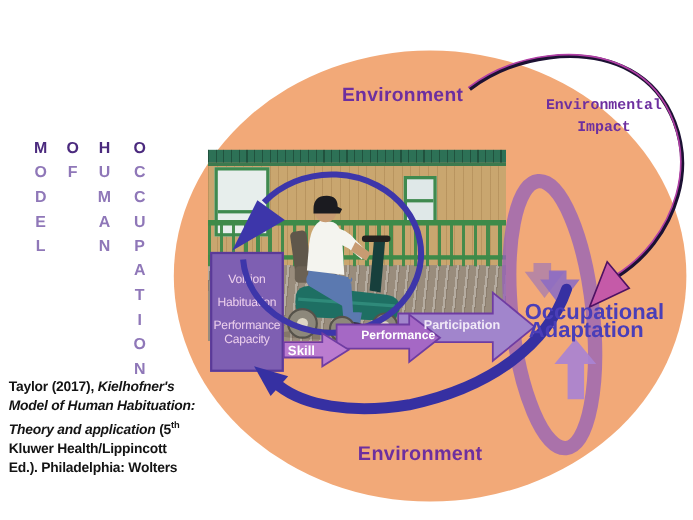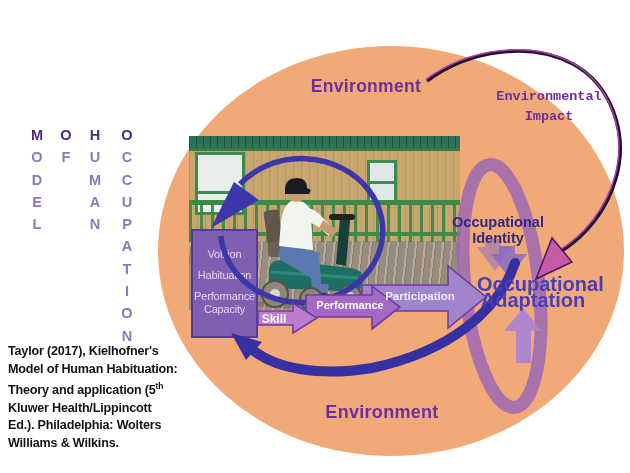--- a/index.html
+++ b/index.html
@@ -48,21 +48,21 @@
   .s-perf{font-size:11px;}
   .s-part{font-size:11.5px;color:#f1e9f7;}
   
   .mcol{position:absolute;top:124px;transform:translateX(-50%);display:flex;flex-direction:column;
         align-items:center;line-height:22.3px;font-size:14.5px;z-index:4;}
   .m1{color:var(--moho_bold,#4b2a7e);font-weight:bold;}
   .m2{color:var(--moho_light,#7c60ac);font-weight:bold;opacity:.85;}
   
   .cit{position:absolute;left:8px;top:343px;width:172px;font-size:12.6px;line-height:17.5px;
        color:var(--citation_color,#141414);font-weight:600;letter-spacing:-.2px;z-index:4;}
-  .cit .it{}
+  .cit .it{font-style:italic;}
   .cit sup{font-size:8.5px;}
 </style>
 </head>
 <body>
 
 <div class="canvas">
 
   <div class="oval"></div>
 
   <div class="photo" aria-label="Man wearing a cap and white t-shirt riding a green mobility scooter on a wooden deck in front of a tan mobile home with green trim and railing">
@@ -129,26 +129,25 @@
     <polygon points="306,295 372,295 372,286 400,307 372,329 372,317 306,317" fill="#a568c5" stroke="#6f3ca2" stroke-width="1.6"></polygon>
     <polygon points="258,311 293,311 293,303 317,318 293,333 293,325 258,325" fill="#bb7cd0" stroke="#6f3ca2" stroke-width="1.6"></polygon>
 
     <path d="M427,81 C468,50 530,41 573,64 C610,84 629,132 616,178 C607,210 586,236 560,252" fill="none" stroke="#1c1133" stroke-width="3.6"></path>
     <path d="M427,81 C468,50 530,41 573,64 C610,84 629,132 616,178 C607,210 586,236 560,252" fill="none" stroke="#b03fa5" stroke-width="1.5" transform="translate(-1.3,-1.3)"></path>
     <polygon points="536,279 572,262 552,238" fill="#c55aa8" stroke="#4e1263" stroke-width="1.5"></polygon>
   </svg>
 
   <div class="lbl env" style="left:366px;top:76px;">Environment</div>
   <div class="lbl impact wrap" style="left:549px;top:87px;">Environmental Impact</div>
-  <div class="lbl ident wrap" style="left:498px;top:215px;">Occupational Identity</div>
   <div class="lbl adapt wrap" style="left:533px;top:276px;">Occupational Adaptation</div>
   <div class="lbl env envb" style="left:382px;top:402px;">Environment</div>
 
   <div class="lbl arrlbl s-skill" style="left:274px;top:312px;">Skill</div>
-  <div class="lbl arrlbl s-perf" style="left:350px;top:299px;">Performance</div>
+  <div class="lbl arrlbl s-perf" style="left:362px;top:299px;">Performance</div>
   <div class="lbl arrlbl s-part" style="left:420px;top:290px;">Participation</div>
 
   <div class="mcol" style="left:37px;">
     <span class="m1">M</span>
     <span class="m2">O</span>
     <span class="m2">D</span>
     <span class="m2">E</span>
     <span class="m2">L</span>
   </div>
   <div class="mcol" style="left:66px;">
@@ -174,16 +173,15 @@
     <span class="m2">O</span>
     <span class="m2">N</span>
   </div>
 
   <div class="cit">
     <div><span>Taylor (2017), </span><span class="it">Kielhofner's</span></div>
     <div><span class="it">Model of Human Habituation:</span></div>
     <div><span class="it">Theory and application</span><span> (5</span><sup>th</sup></div>
     <div><span>Kluwer Health/Lippincott</span></div>
     <div><span>Ed.). Philadelphia: Wolters</span></div>
-    <div><span>Williams &amp; Wilkins.</span></div>
   </div>
 
 </div>
 
 </body></html>

